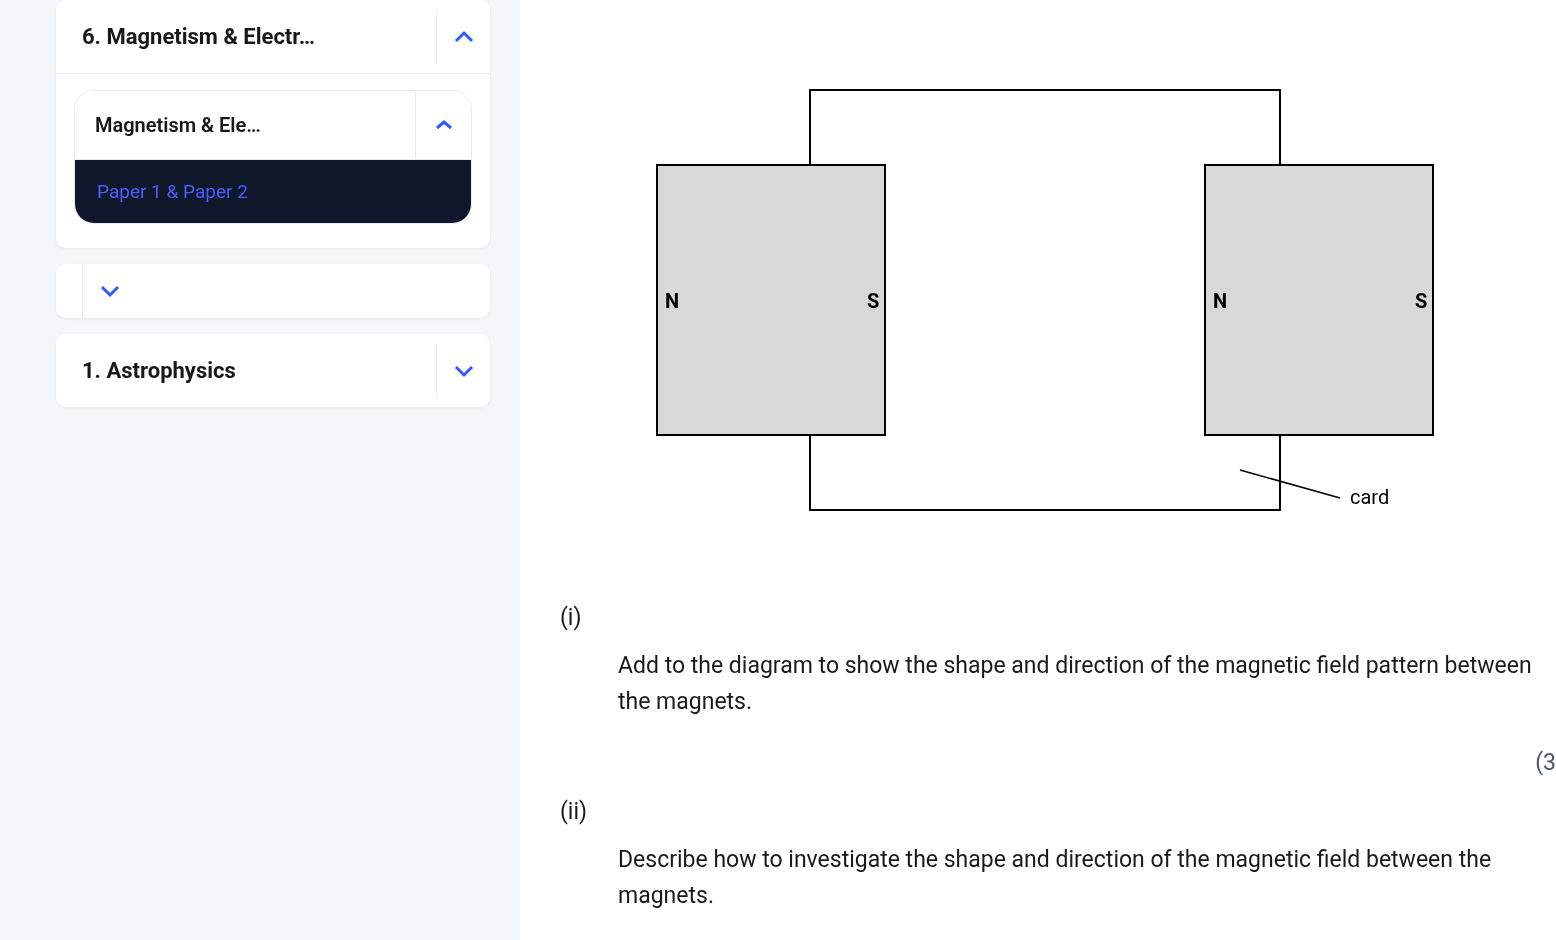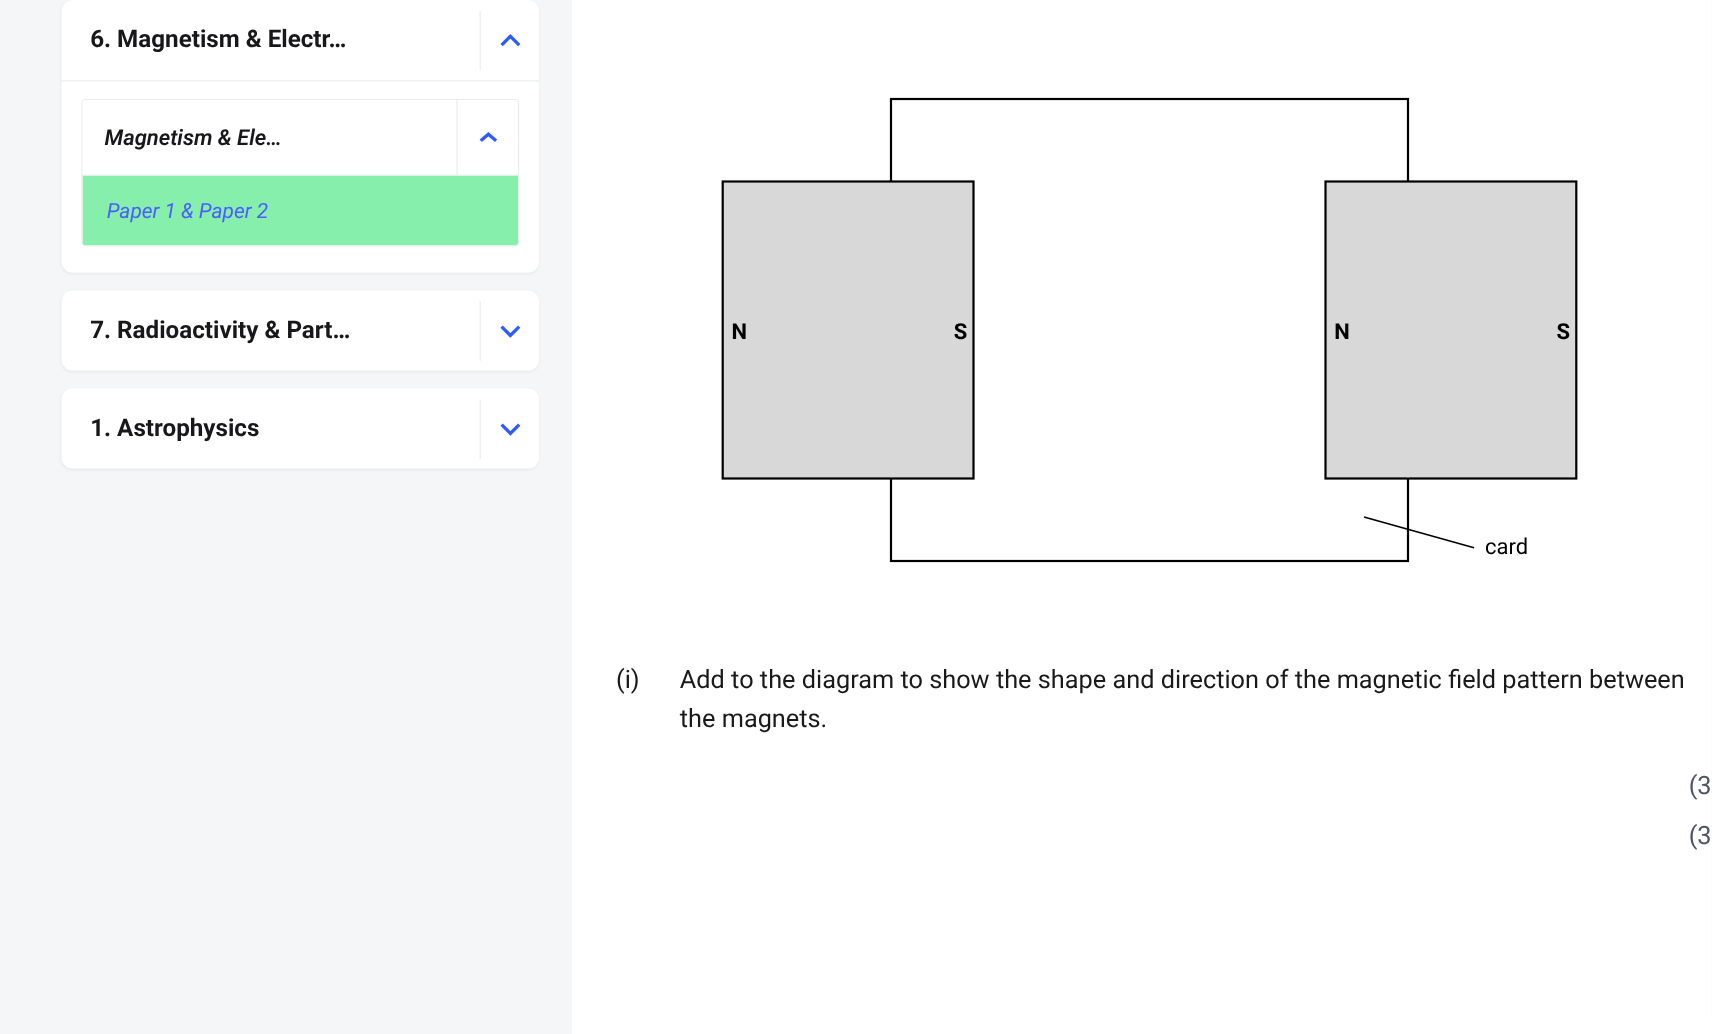--- a/index.html
+++ b/index.html
@@ -52,24 +52,23 @@
     border-left: 1px solid #e8eaed;
     margin: -24px -26px -24px 0;
     padding: 0;
   }
   .chevron svg { stroke: #2e5bff; stroke-width: 3; fill: none; }
   .subtopics {
     padding: 16px 18px 24px 18px;
   }
   .subtopic {
     border: 1px solid #e8eaed;
-    border-radius: 4px;
+    border-radius: 20px;
     margin-bottom: 18px;
     overflow: hidden;
-    font-style: italic;
   }
   .subtopic:last-child { margin-bottom: 0; }
   .subtopic-header {
     display: flex;
     align-items: stretch;
     justify-content: space-between;
     cursor: pointer;
     background: #fff;
   }
   .subtopic-title {
@@ -88,21 +87,21 @@
     align-items: center;
     justify-content: center;
     border-left: 1px solid #e8eaed;
     flex-shrink: 0;
   }
   .subtopic-chevron svg { stroke: #2e5bff; stroke-width: 3; fill: none; }
   .paper-item {
     padding: 20px 22px;
     font-size: 19px;
     color: #4b5dff;
-    background: #86efac;
+    background: #0f172a;
     border-top: 1px solid #e8eaed;
     cursor: pointer;
   }
   .content {
     flex: 1;
     background: #fff;
     padding: 0 0 30px 40px;
     position: relative;
     overflow: hidden;
   }
@@ -121,21 +120,21 @@
     margin-bottom: 30px;
     font-size: 23px;
     color: #1a1a1a;
     line-height: 1.55;
   }
   .q-label {
     width: 36px;
     flex-shrink: 0;
     text-align: left;
   }
-  .q-body { flex: 1; }
+  .q-body { flex: 1; margin-top: 48px; }
   .marks {
     text-align: right;
     font-size: 23px;
     color: #4a5568;
     padding-right: 0;
     margin-top: 6px;
     margin-bottom: 18px;
   }
 </style>
 </head>
@@ -165,21 +164,20 @@
         </div>
         <div class="paper-item">Paper 1 &amp; Paper 2</div>
       </div>
 
 
     </div>
   </div>
 
   <div class="topic-card">
     <div class="topic-header">
-      <div class="topic-title">7. Radioactivity &amp; Part…</div>
       <div class="chevron">
         <svg width="22" height="14" viewBox="0 0 22 14">
             <polyline points="3,3 11,11 19,3"></polyline>
           </svg>
       </div>
     </div>
   </div>
 
   <div class="topic-card">
     <div class="topic-header">
@@ -214,16 +212,20 @@
     </svg>
   </div>
 
   <div class="question-list">
     <div class="question-row">
       <div class="q-label">(i)</div>
       <div class="q-body">Add to the diagram to show the shape and direction of the magnetic field pattern between the magnets.</div>
     </div>
     <div class="marks">(3</div>
 
+    <div class="question-row">
+      <div class="q-label">(ii)</div>
+      <div class="q-body">Describe how to investigate the shape and direction of the magnetic field between the magnets.</div>
+    </div>
     <div class="marks">(3</div>
   </div>
 
 </div>
 
 </body></html>

